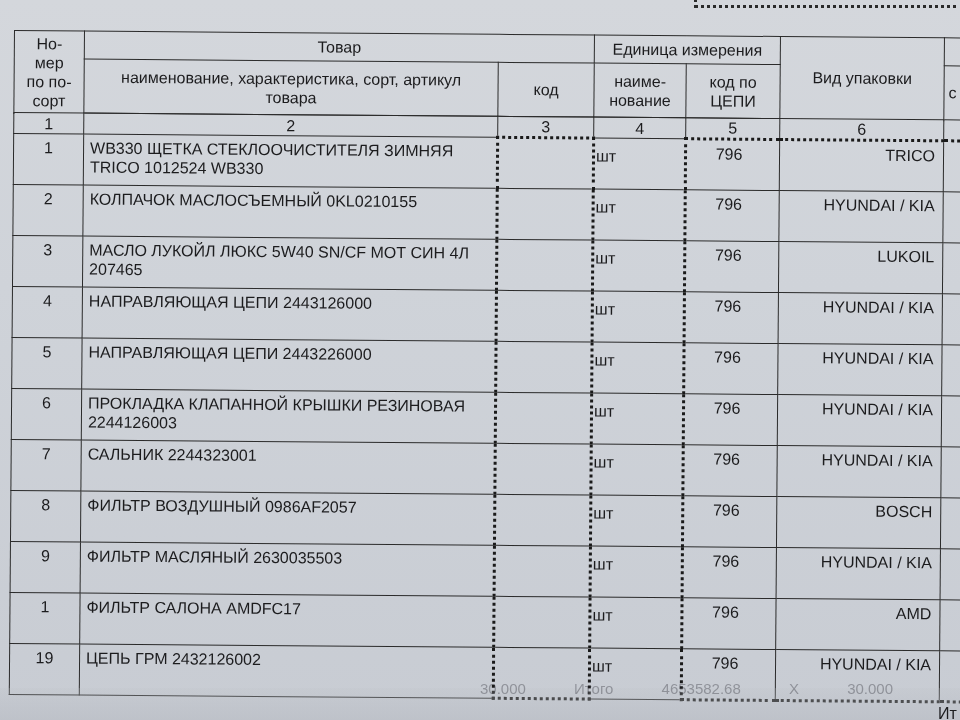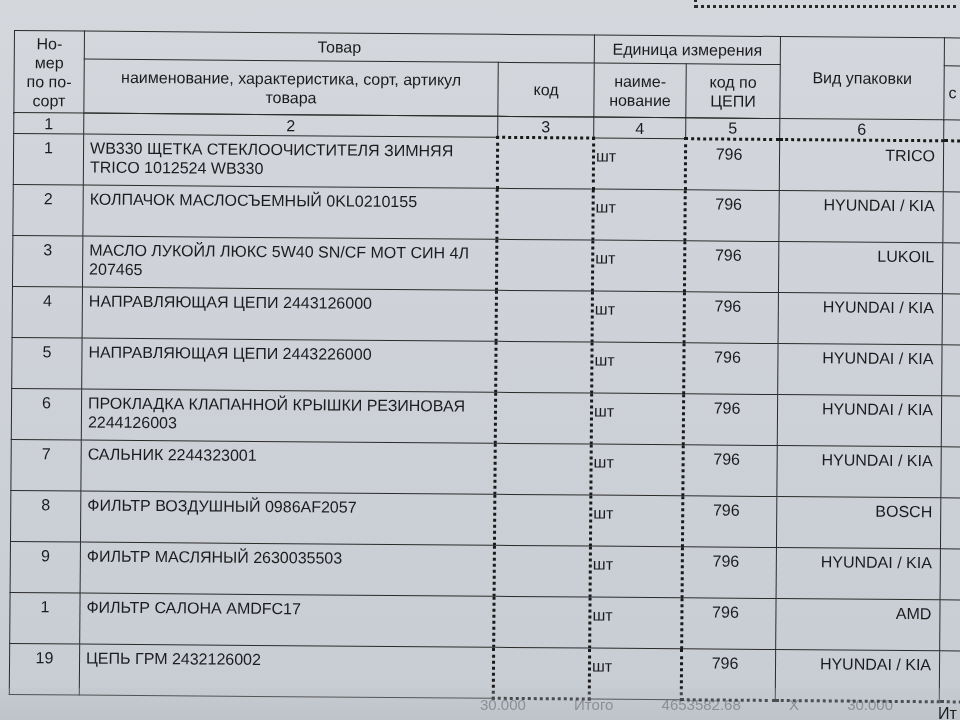--- a/index.html
+++ b/index.html
@@ -62,21 +62,21 @@
     tr.last-data td.kod, tr.last-data td.okei, tr.last-data td.pack, tr.last-data td.extra { border-bottom: 3.5px dotted #1a1a1a; }
     tr.data td { height: 42px; }
     .bottom-strip {
       position: absolute;
       left: 0; top: 688px;
       width: 960px; height: 32px;
       background: linear-gradient(180deg, rgba(190,194,200,0.2), rgba(180,184,192,0.5));
     }
     .footer-row {
       position: absolute;
-      top: 696px; left: 480px;
+      top: 680px; left: 480px;
       font-size: 15px;
       color: rgba(40,40,50,0.35);
       white-space: nowrap;
     }
     .footer-row span { display: inline-block; margin-right: 44px; }
     .footer-itogo-right {
       position: absolute;
       top: 681px; left: 938px;
       font-size: 16px; color: #1c1c1e; margin-top: 24px;
     }

